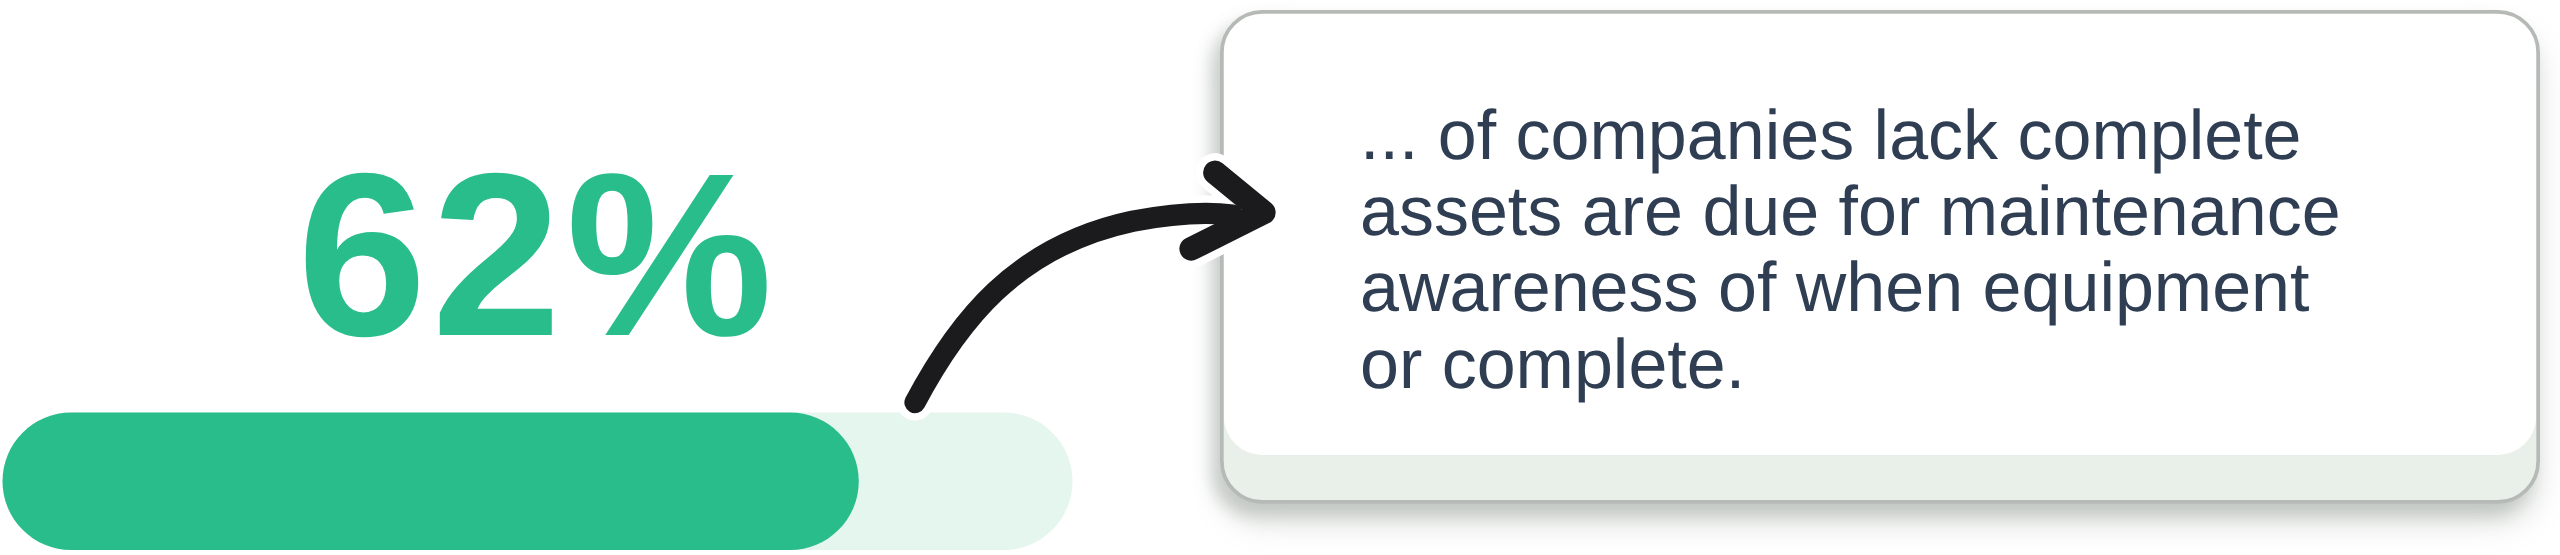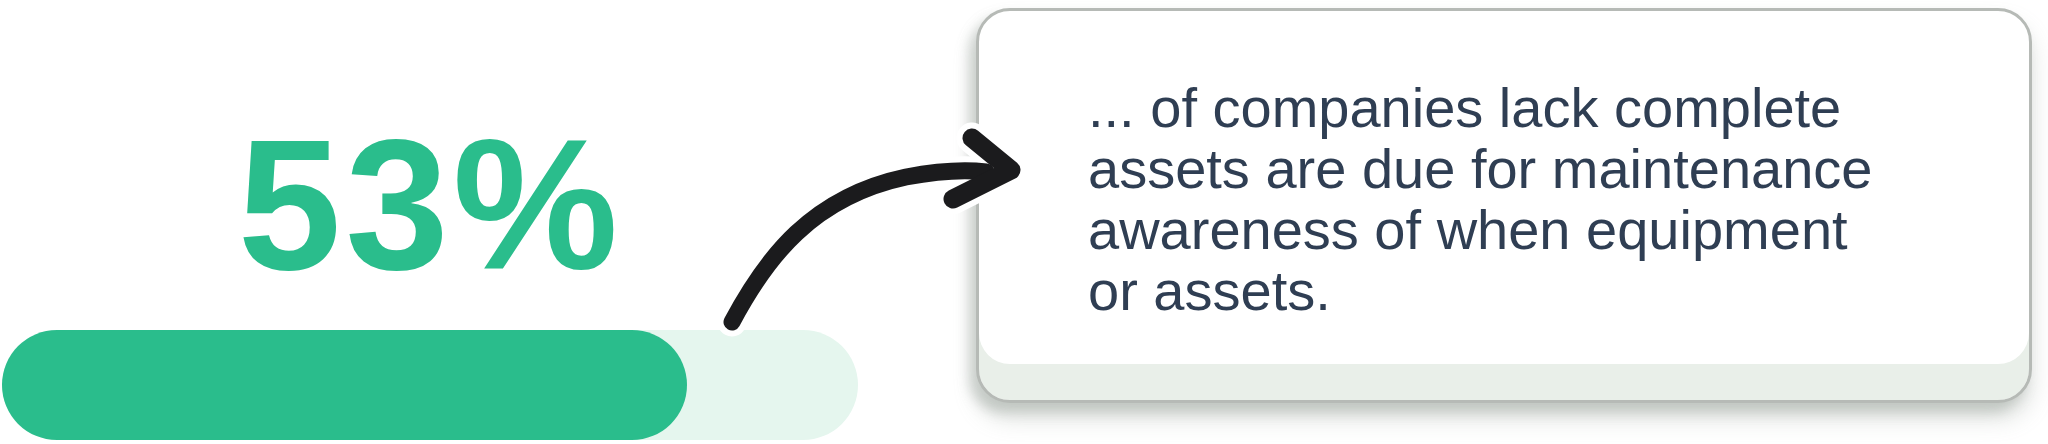--- a/index.html
+++ b/index.html
@@ -81,32 +81,32 @@
     width: 2048px;
     height: 444px;
     pointer-events: none;
   }
 </style>
 </head>
 <body>
 
 <div class="stage">
 
-  <div class="percent">53%</div>
+  <div class="percent">62%</div>
 
   <div class="track">
     <div class="fill" style="width: 80%;"></div>
   </div>
 
   <div class="card">
     <div class="card-text">
       <div>... of companies lack complete</div>
       <div>assets are due for maintenance</div>
       <div>awareness of when equipment</div>
-      <div>or assets.</div>
+      <div>or complete.</div>
     </div>
   </div>
 
   <svg class="arrow-svg" viewBox="0 0 2048 444">
 
     <path d="M732,322 C766,258 812,197 906,177 C938,171 962,169 986,172" fill="none" stroke="#ffffff" stroke-width="29" stroke-linecap="round" stroke-linejoin="round"></path>
     <path d="M972,138 L1011,170 L953,199" fill="none" stroke="#ffffff" stroke-width="31" stroke-linecap="round" stroke-linejoin="round"></path>
 
     <path d="M732,322 C766,258 812,197 906,177 C938,171 962,169 986,172" fill="none" stroke="#1B1B1D" stroke-width="17" stroke-linecap="round" stroke-linejoin="round"></path>
     <path d="M972,138 L1011,170 L953,199" fill="none" stroke="#1B1B1D" stroke-width="19" stroke-linecap="round" stroke-linejoin="round"></path>

